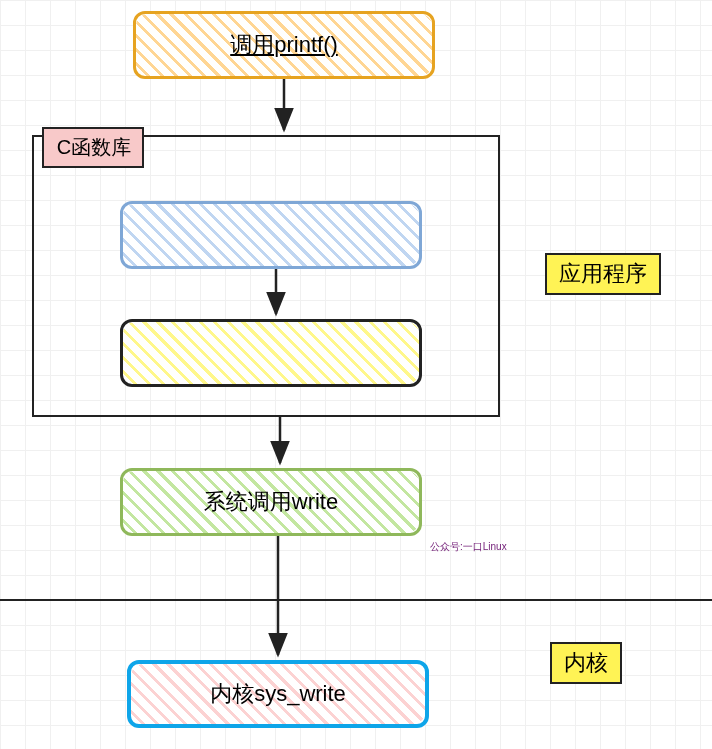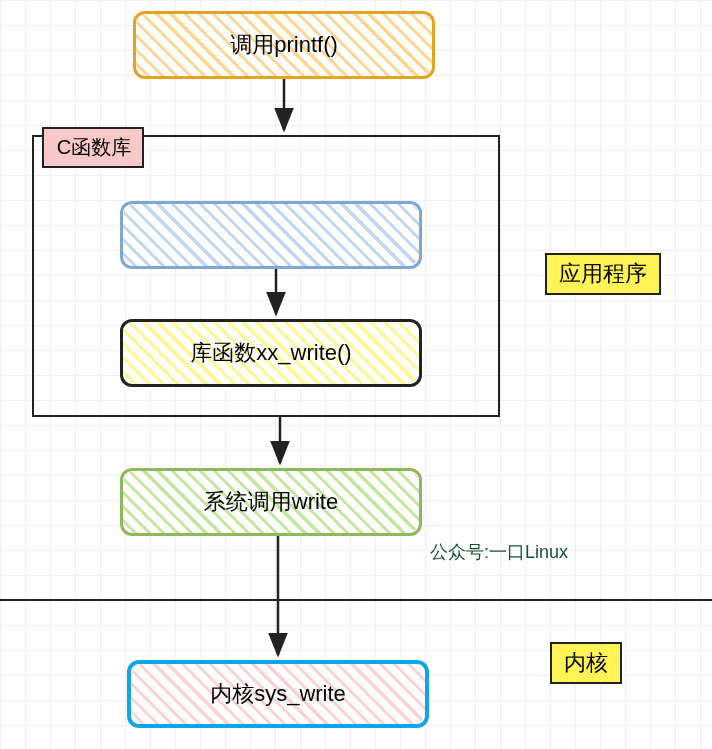--- a/index.html
+++ b/index.html
@@ -105,22 +105,22 @@
     font-size: 22px;
     padding: 4px 12px;
     z-index: 4;
     display: flex;
     align-items: center;
     justify-content: center;
   }
 
   .watermark {
     position: absolute;
-    color: #14532d;
-    font-size: 18px;
+    color: #701a75;
+    font-size: 10px;
     z-index: 4;
   }
 
   .divider {
     position: absolute;
     left: 0;
     width: 712px;
     height: 0;
     border-top: 2px solid #222;
     z-index: 3;
@@ -131,37 +131,36 @@
     inset: 0;
     width: 712px;
     height: 749px;
     z-index: 5;
     pointer-events: none;
   }
 </style>
 </head>
 <body>
 
-<div class="box box-orange" style="left:133px; top:11px; width:302px; height:68px;">
+<div class="box box-orange" style="left:133px; top:11px; width:302px; height:68px;text-decoration:underline;">
   <div class="hatching"></div>
   <span class="box-inner-text">调用printf()</span>
 </div>
 
 <div class="container-box" style="left:32px; top:135px; width:468px; height:282px;"></div>
 <div class="container-title" style="left:42px; top:127px; width:102px; height:41px;padding-left:12px;">
   <span>C函数库</span>
 </div>
 
 <div class="box box-blue" style="left:120px; top:201px; width:302px; height:68px;">
   <div class="hatching"></div>
 </div>
 
 <div class="box box-yellow" style="left:120px; top:319px; width:302px; height:68px;">
   <div class="hatching"></div>
-  <span class="box-inner-text">库函数xx_write()</span>
 </div>
 
 <div class="side-label" style="left:545px; top:253px;">
   <span>应用程序</span>
 </div>
 
 <div class="box box-green" style="left:120px; top:468px; width:302px; height:68px;">
   <div class="hatching"></div>
   <span class="box-inner-text">系统调用write</span>
 </div>

